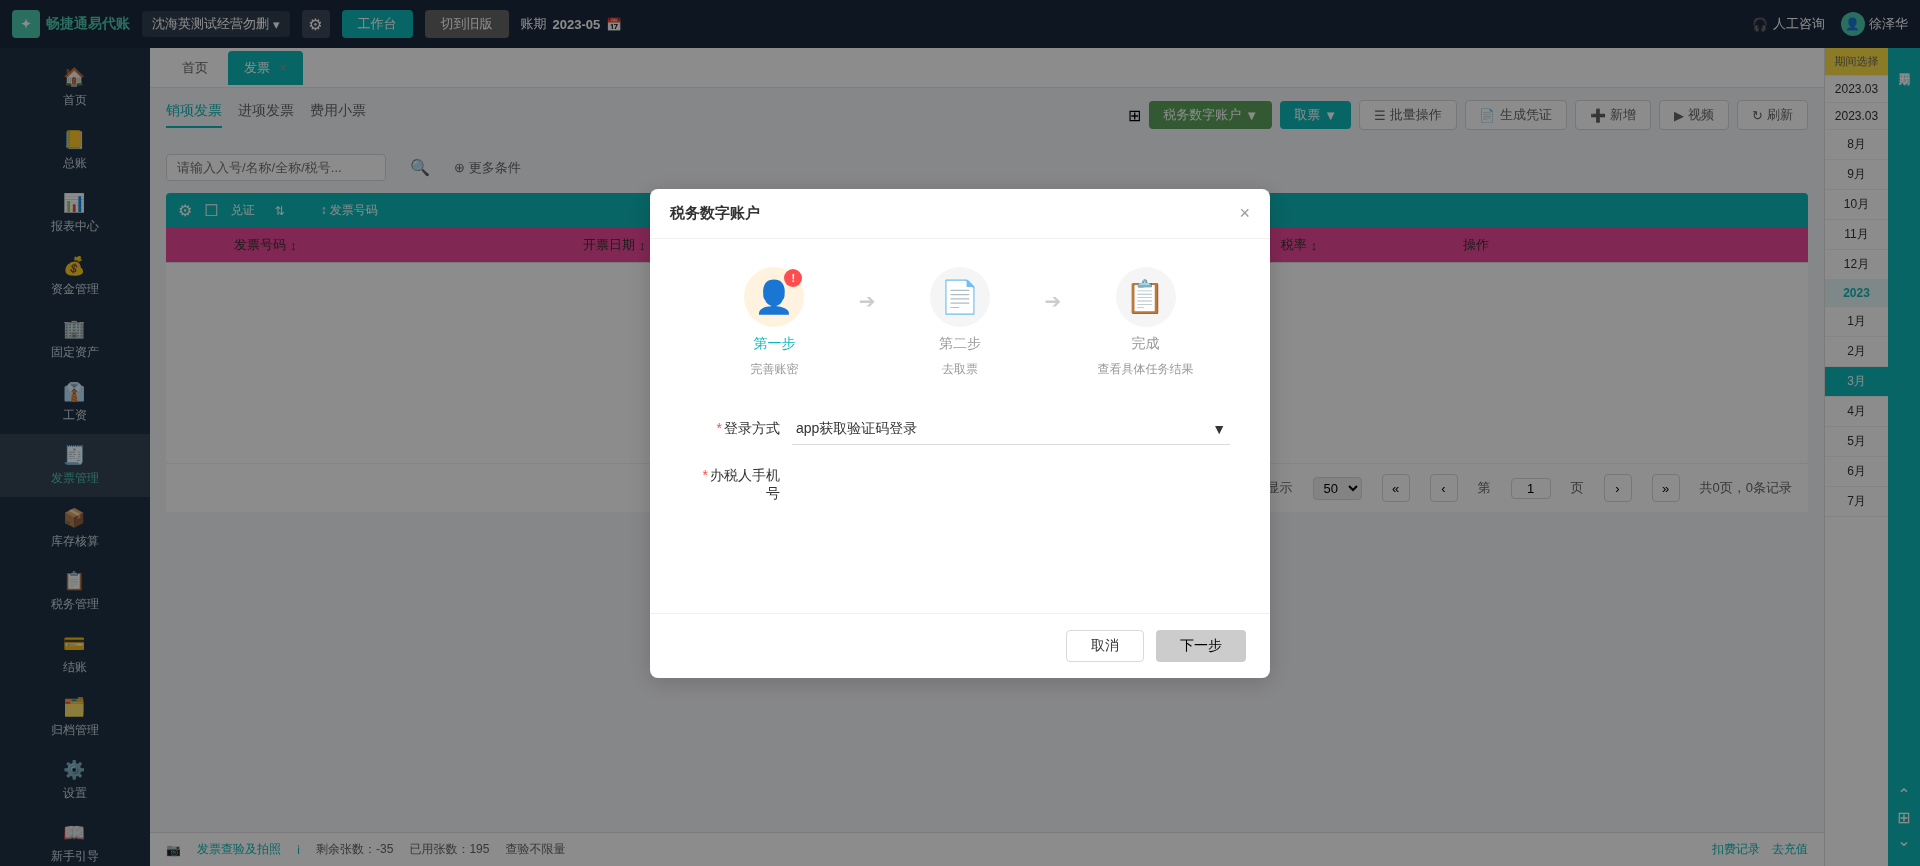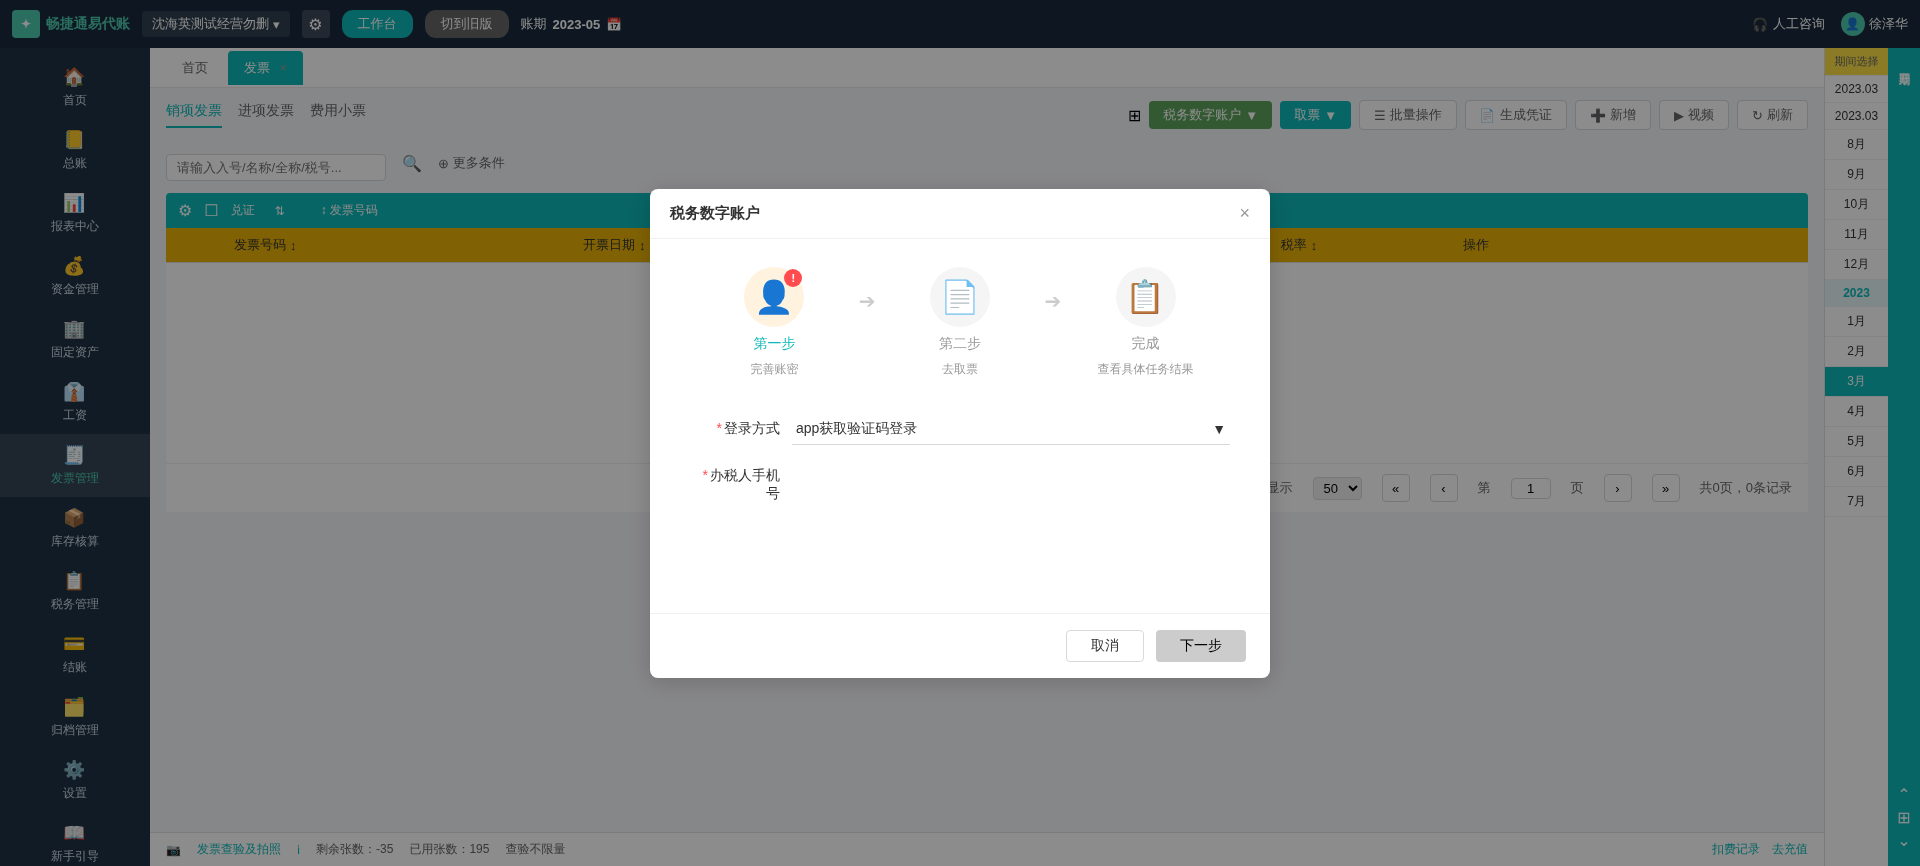--- a/index.html
+++ b/index.html
@@ -38,21 +38,21 @@
       border-radius: 4px;
       padding: 4px 10px;
       color: white;
       font-size: 13px;
       cursor: pointer;
     }
     .topbar-btn {
       background: #0eb8b8;
       color: white;
       border: none;
-      border-radius: 11px;
+      border-radius: 4px;
       padding: 5px 16px;
       font-size: 13px;
       cursor: pointer;
       text-align: center;
     }
     .topbar-period {
       color: white;
       font-size: 13px;
       display: flex;
       align-items: center;
@@ -182,22 +182,22 @@
       border-radius: 4px;
       padding: 5px 14px;
       font-size: 13px;
       cursor: pointer;
       display: flex; align-items: center; gap: 4px;
     }
 
     
     .search-bar {
       display: flex;
-      align-items: flex-start;
-      gap: 16px;
+      align-items: center;
+      gap: 24px;
       margin-bottom: 12px;
       margin-top: 24px;
     }
     .search-input {
       border: 1px solid #d9d9d9;
       border-radius: 4px;
       padding: 5px 10px;
       font-size: 13px;
       width: 220px;
       outline: none;
@@ -217,21 +217,21 @@
     }
     .table-toolbar {
       display: flex;
       align-items: center;
       padding: 8px 12px;
       background: #0eb8b8;
       gap: 12px;
     }
     .table-header {
       display: flex;
-      background: #eab308;
+      background: #ec4899;
       padding: 8px 12px;
       font-size: 13px;
       color: #333;
       border-bottom: 1px solid #e0e0e0;
       gap: 16px;
     }
     .table-header-cell {
       flex: 1;
       display: flex;
       align-items: center;

